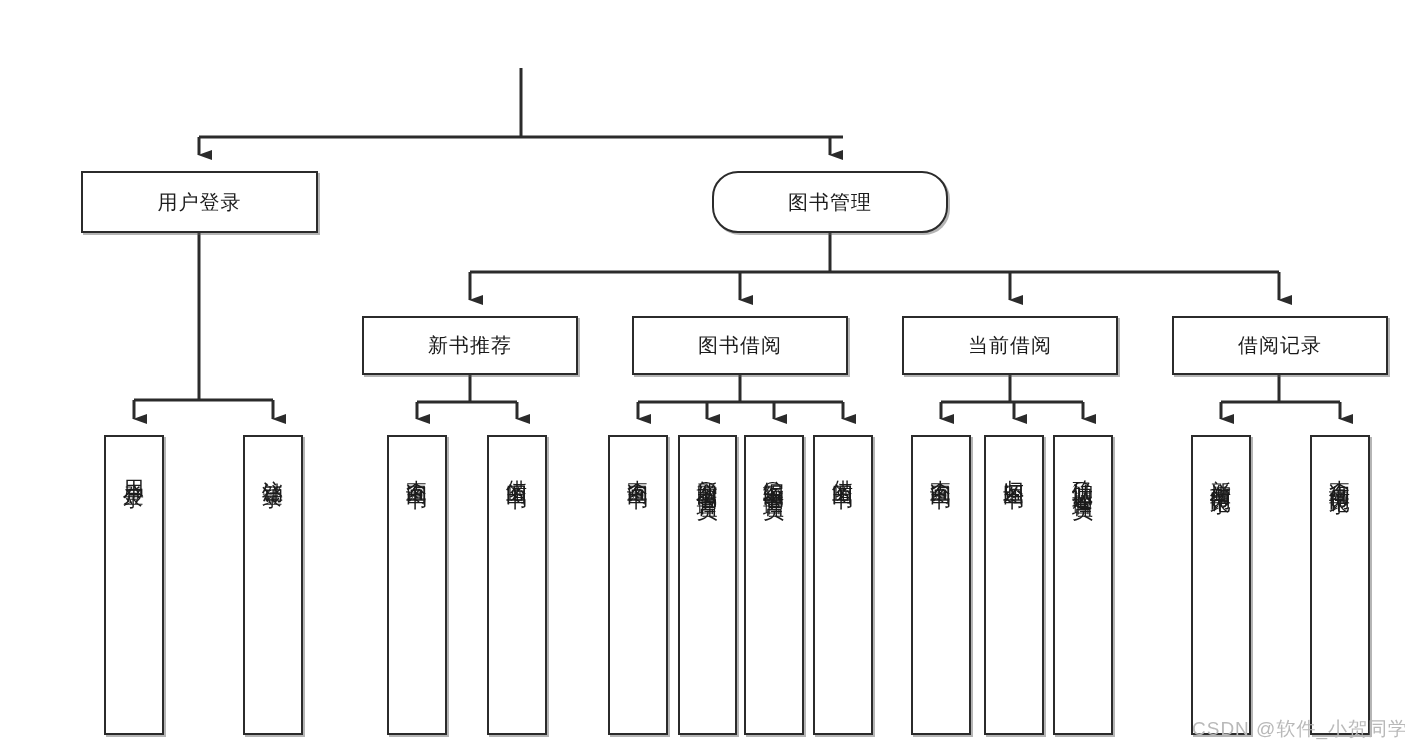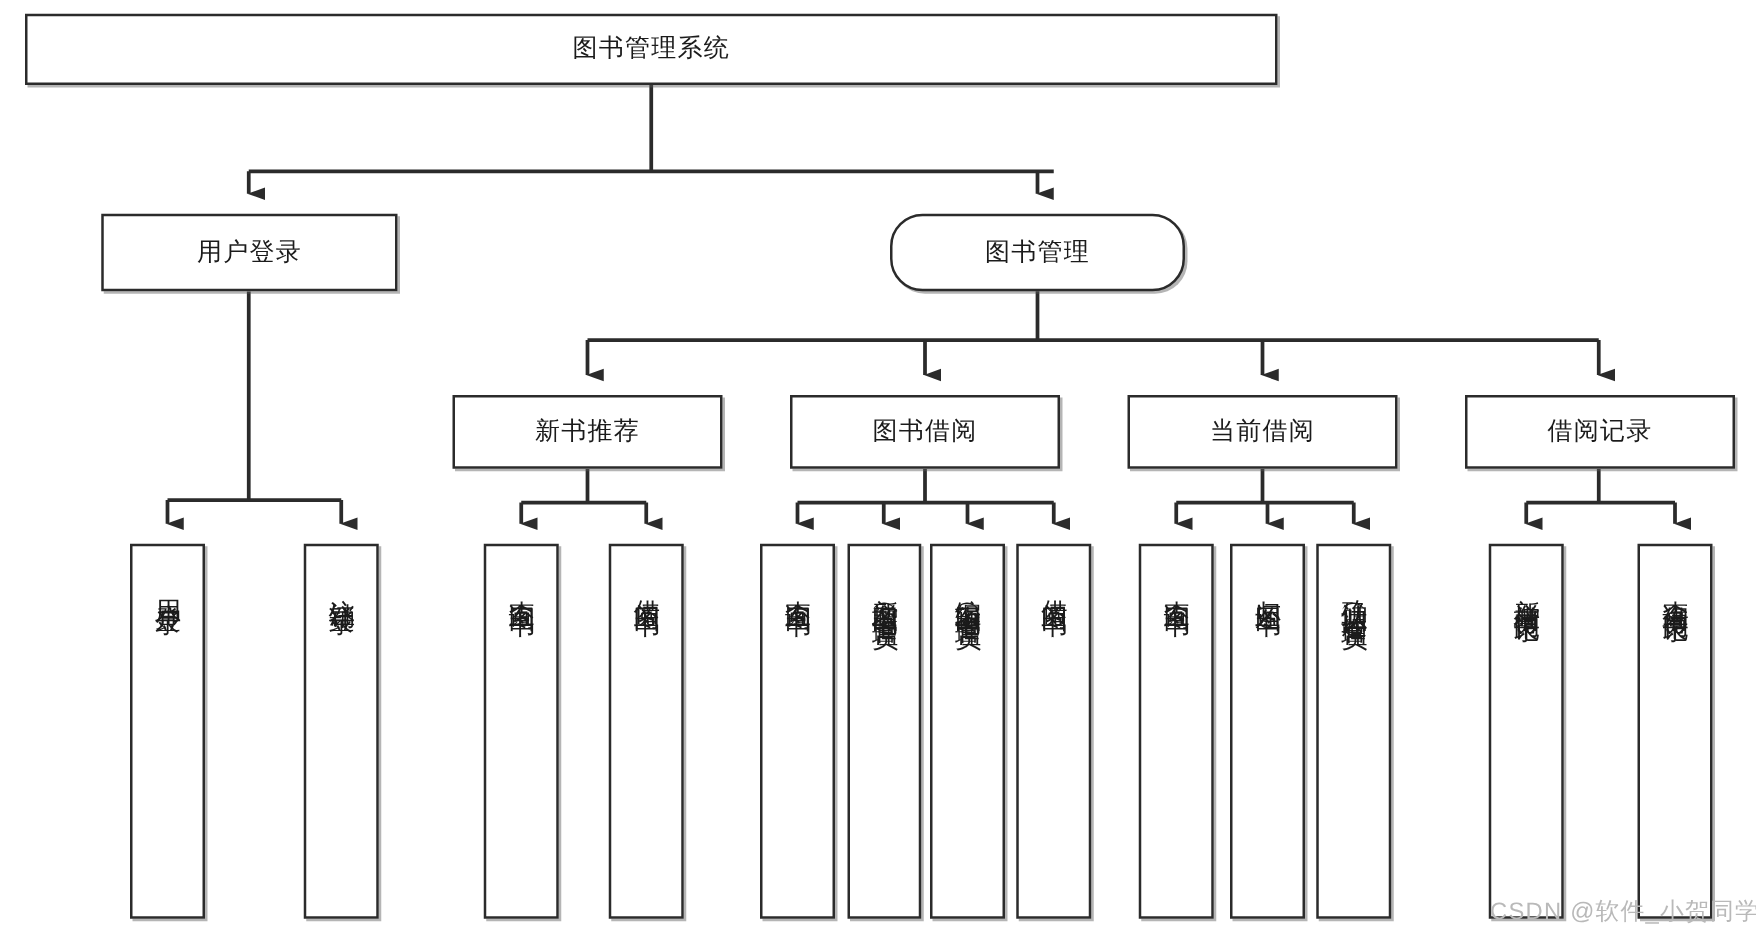--- a/index.html
+++ b/index.html
@@ -111,23 +111,20 @@
       <path d="M 1014 402 L 1014 419" marker-end="url(#arrow)"></path>
       <path d="M 1083 402 L 1083 419" marker-end="url(#arrow)"></path>
 
       <path d="M 1279 375 L 1279 402"></path>
       <path d="M 1221 402 L 1340 402"></path>
       <path d="M 1221 402 L 1221 419" marker-end="url(#arrow)"></path>
       <path d="M 1340 402 L 1340 419" marker-end="url(#arrow)"></path>
     </g>
   </svg>
 
-  <div class="node" id="n-root" style="left: 20px; top: 11px; width: 1002px; height: 57px; border-color: rgb(43, 43, 43); background: rgb(255, 255, 255); color: rgb(27, 27, 27);">
-    <span class="lbl">图书管理系统</span>
-  </div>
 
   <div class="node" id="n-l2-0" style="left: 81px; top: 171px; width: 237px; height: 62px; border-color: rgb(43, 43, 43); background: rgb(255, 255, 255); color: rgb(27, 27, 27);">
     <span class="lbl">用户登录</span>
   </div>
   <div class="node" id="n-l2-1" style="left: 712px; top: 171px; width: 236px; height: 62px; border-color: rgb(43, 43, 43); background: rgb(255, 255, 255); color: rgb(27, 27, 27); border-radius: 26px;">
     <span class="lbl">图书管理</span>
   </div>
 
   <div class="node" id="n-l3-1" style="left: 632px; top: 316px; width: 216px; height: 59px; border-color: rgb(43, 43, 43); background: rgb(255, 255, 255); color: rgb(27, 27, 27);">
     <span class="lbl">图书借阅</span>

